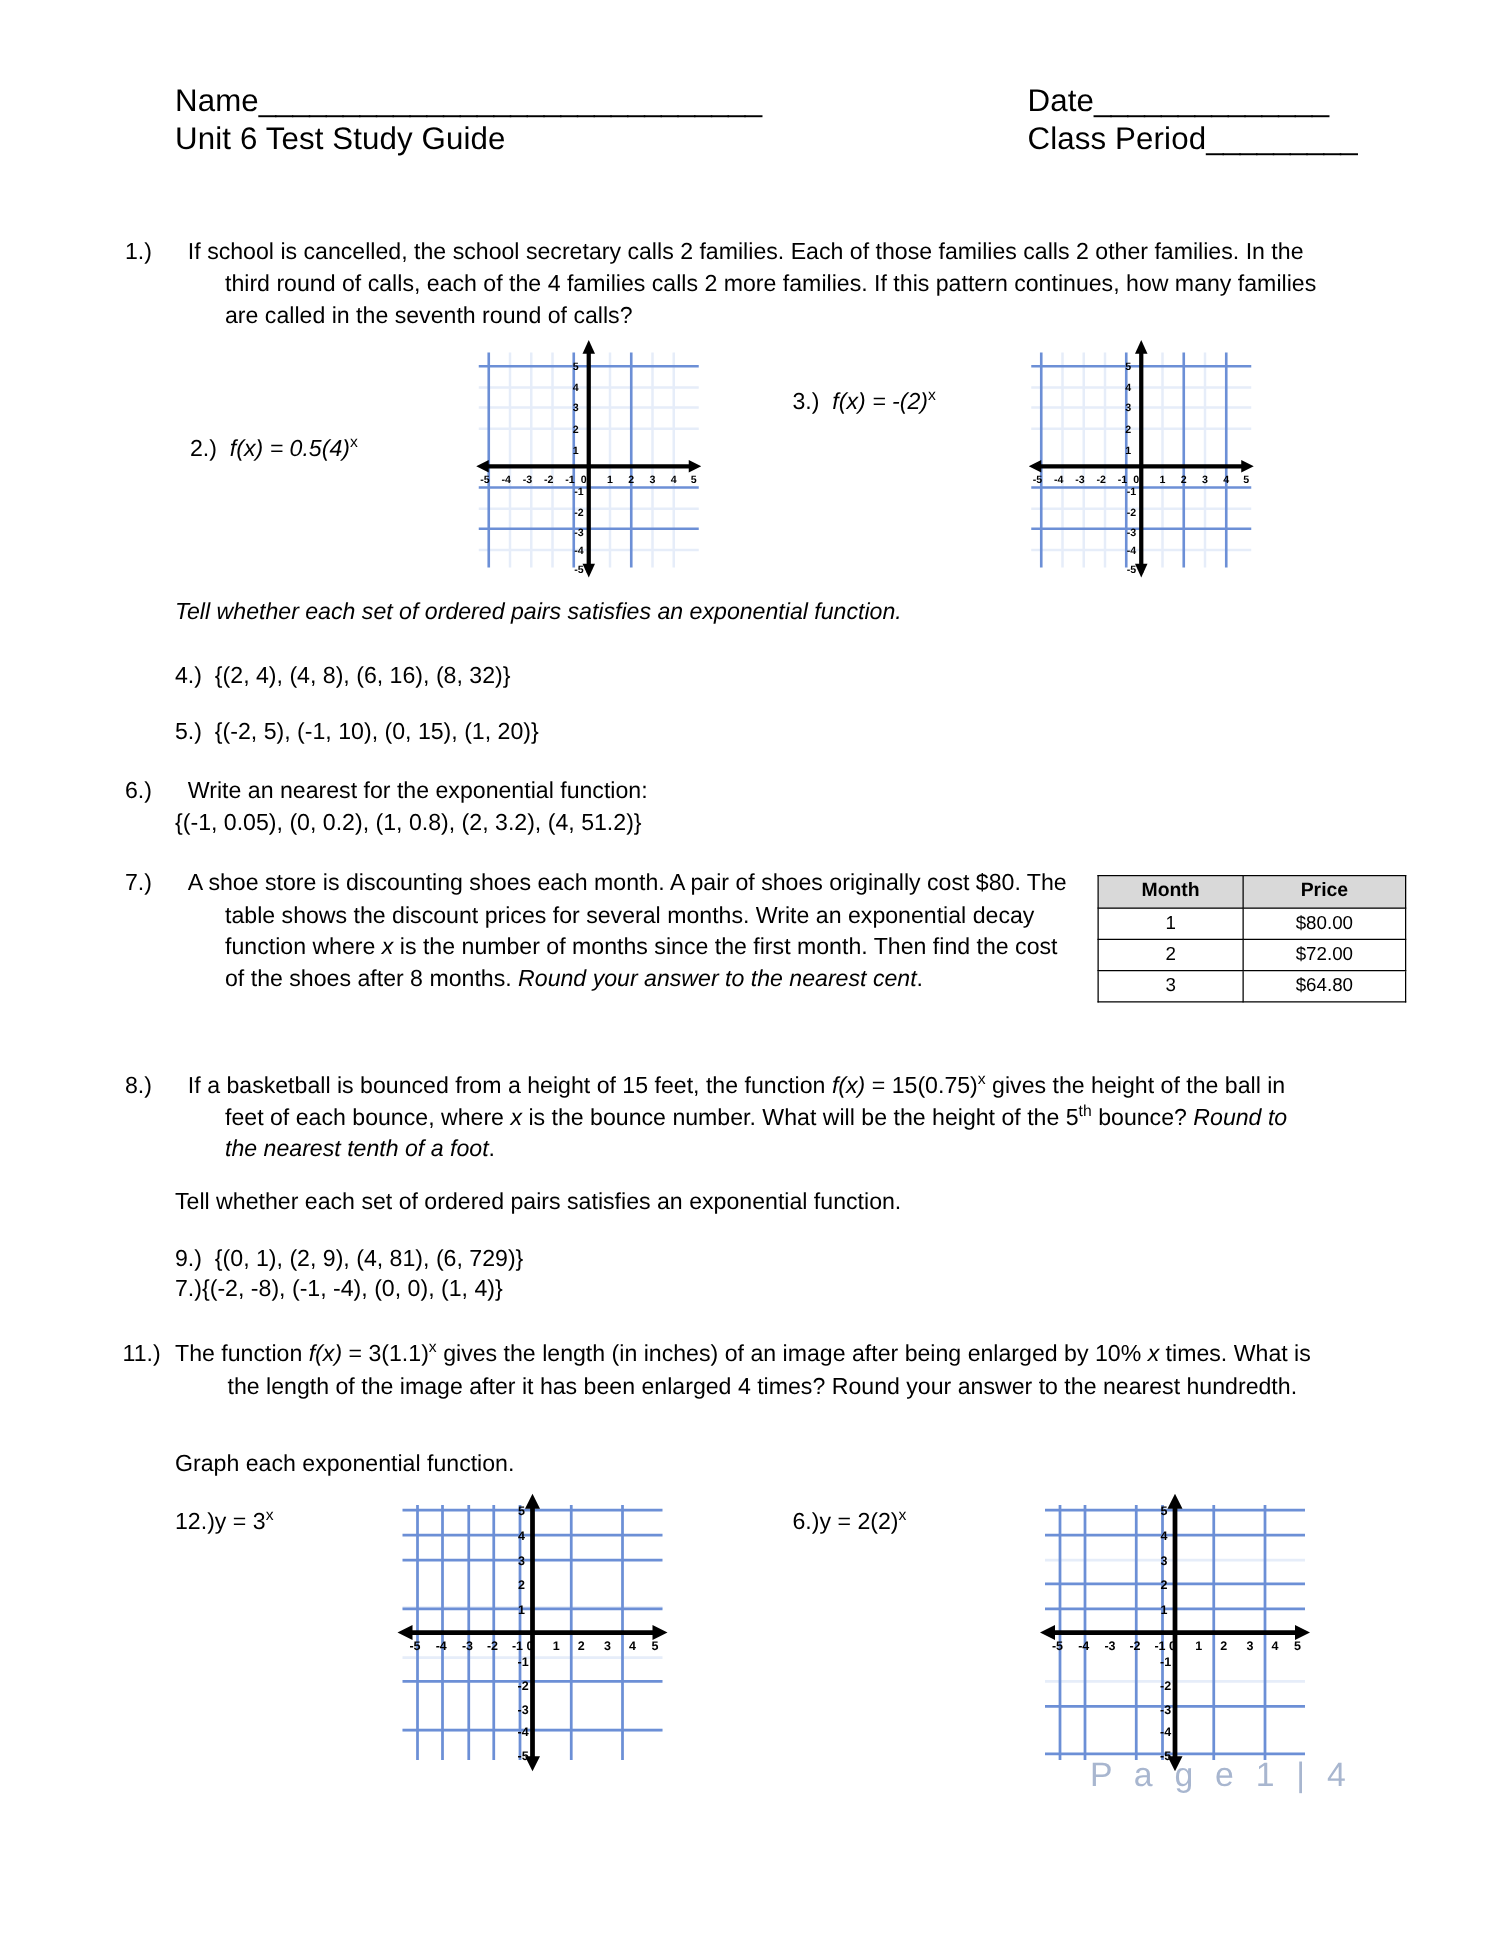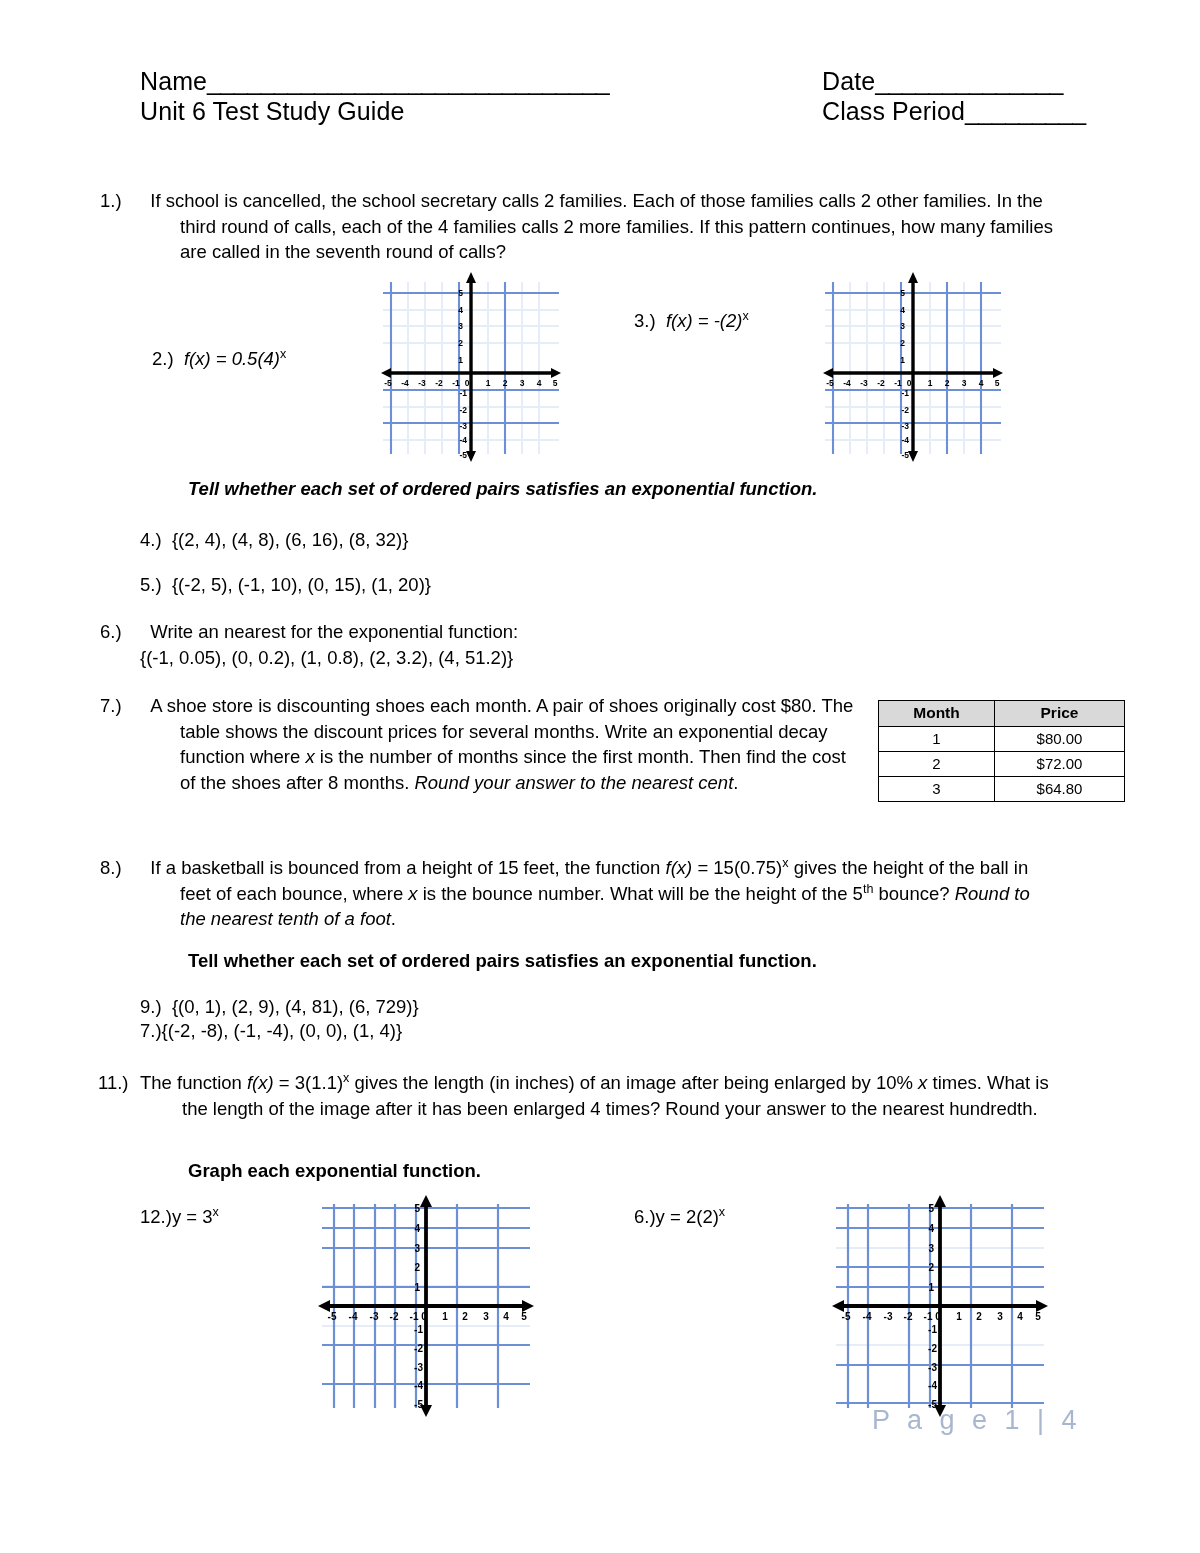--- a/index.html
+++ b/index.html
@@ -35,24 +35,23 @@
     text-indent:-40px;
   }
   .hang2 {
     display:block;
     padding-left:42px;
     text-indent:-42px;
   }
 
   .bold-head {
     position:absolute;
-    font-weight:bold;
+    font-weight:normal;
     font-size:18.5px;
     font-style:italic;
-    margin-left:48px;
   }
   .bold-head.upright { font-style:normal; }
 
   .uline { font-style:italic;text-align:center; }
   .ital { font-style:italic; }
   sup { font-size:0.68em; vertical-align:super; line-height:0; }
 
   
   .tbl {
     position:absolute;

